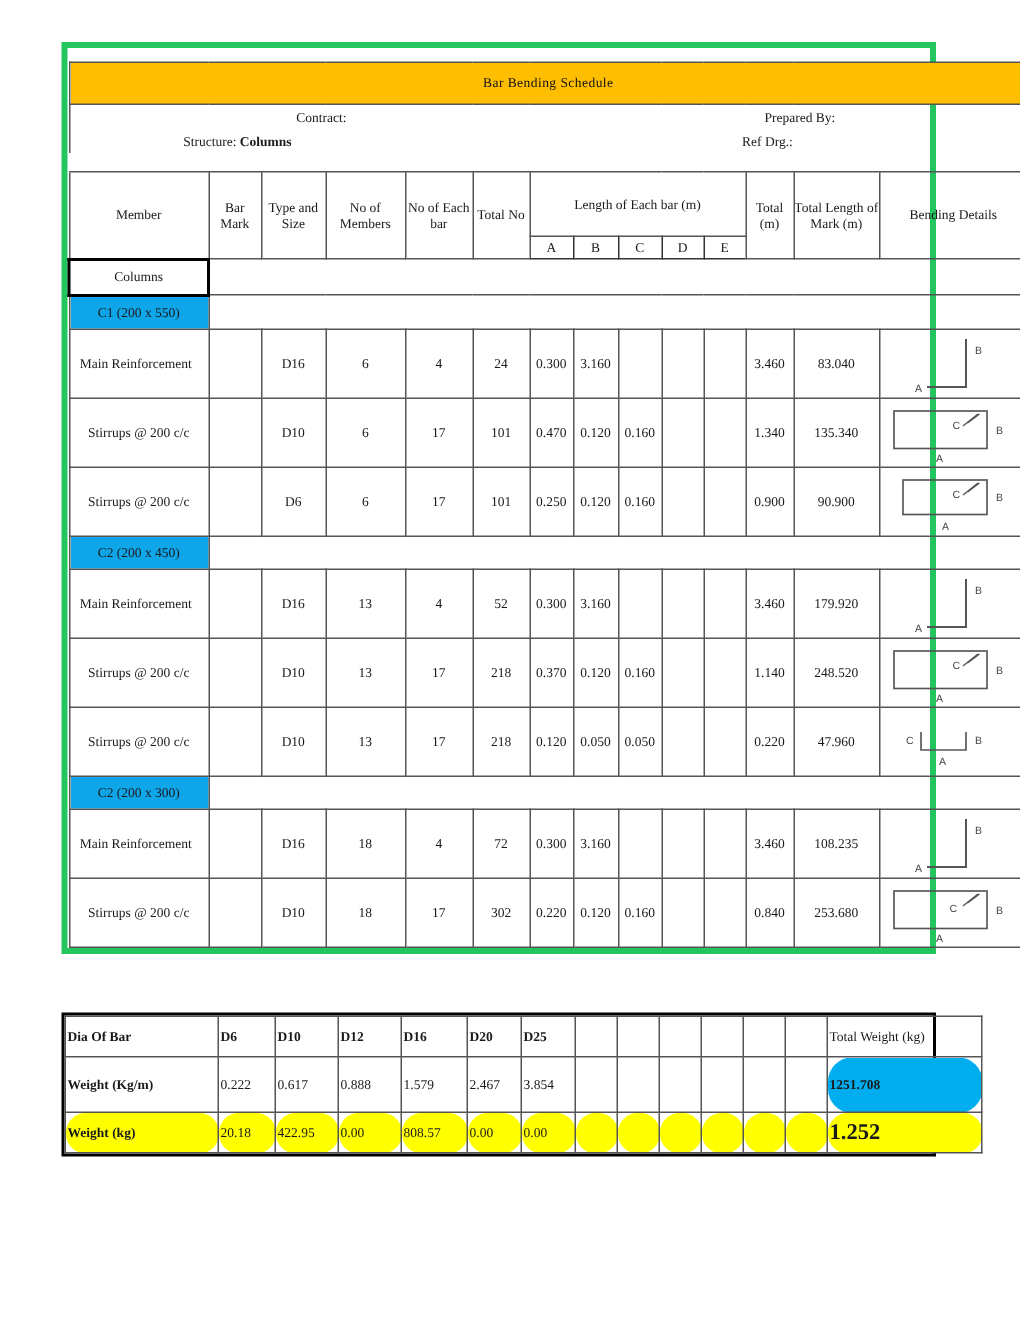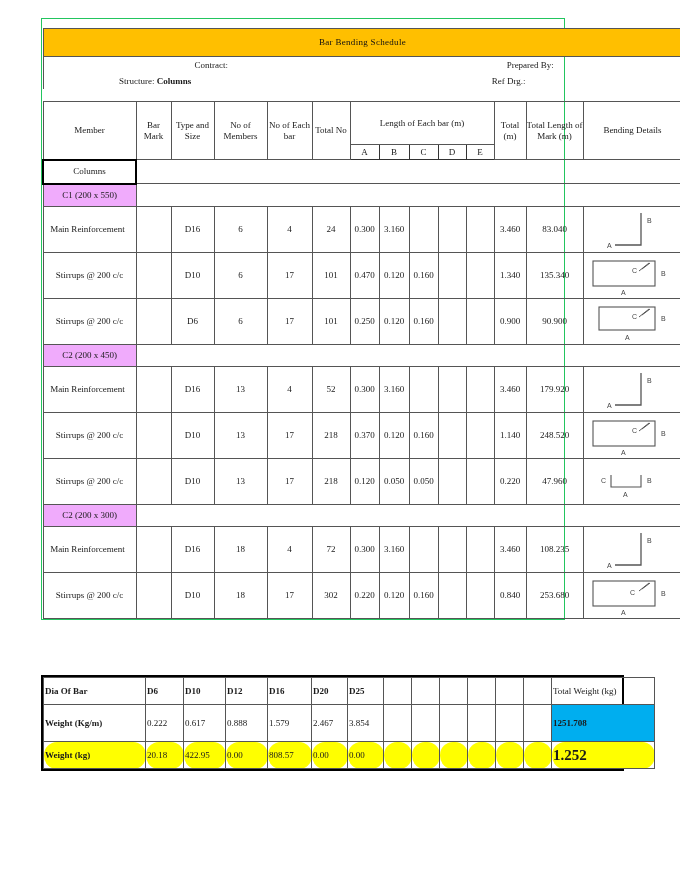--- a/index.html
+++ b/index.html
@@ -20,23 +20,23 @@
     position: absolute;
     left: 0; top: 0;
     width: 680px;
     height: 880px;
   }
 
   
   .bbs-wrap {
     position: absolute;
     left: 41px;
-    top: 18px;
-    width: 524px;
-    border: 1px solid #22c55e;
+    top: 28px;
+    width: 583px;
+    border: 4px solid #22c55e;
     box-sizing: border-box;
     background: #fff;
   }
   table.bbs {
     border-collapse: collapse;
     width: 100%;
     table-layout: fixed;
   }
   table.bbs td, table.bbs th {
     border: 1px solid #555;
@@ -89,21 +89,21 @@
   }
 
   .sect-title {
     font-weight: bold;
     font-size: 12px;
     height: 22px;
     background: #fff;
     border: 2px solid #000 !important;
   }
   .sect-green {
-    background: #f0abfc;
+    background: #0ea5e9;
     font-weight: bold;
     font-size: 10px;
     height: 21px;
     border: 1px solid #555 !important;
   }
   .blankrow td { height: 21px; }
   .blankrow-tall td { height: 22px; }
 
   .member {
     text-align: left;
@@ -156,20 +156,21 @@
   .sum-dia {
     font-weight: bold;
     font-size: 8px;
   }
   .sum-num { font-size: 8.5px; }
   .sum-tw-lbl { font-size: 8.5px; }
   .sum-blue {
     background: #00AEEF;
     font-weight: bold;
     font-size: 16px;
+    border-radius: 16px;
   }
   .sum-yellow { background: #FFFF00; border-radius: 13px; }
   .r1 td { height: 26px; }
   .r2 td { height: 36px; }
   .r3 td { height: 32px; }
   .r4 td { height: 26px; }
 </style>
 </head>
 <body>
 

